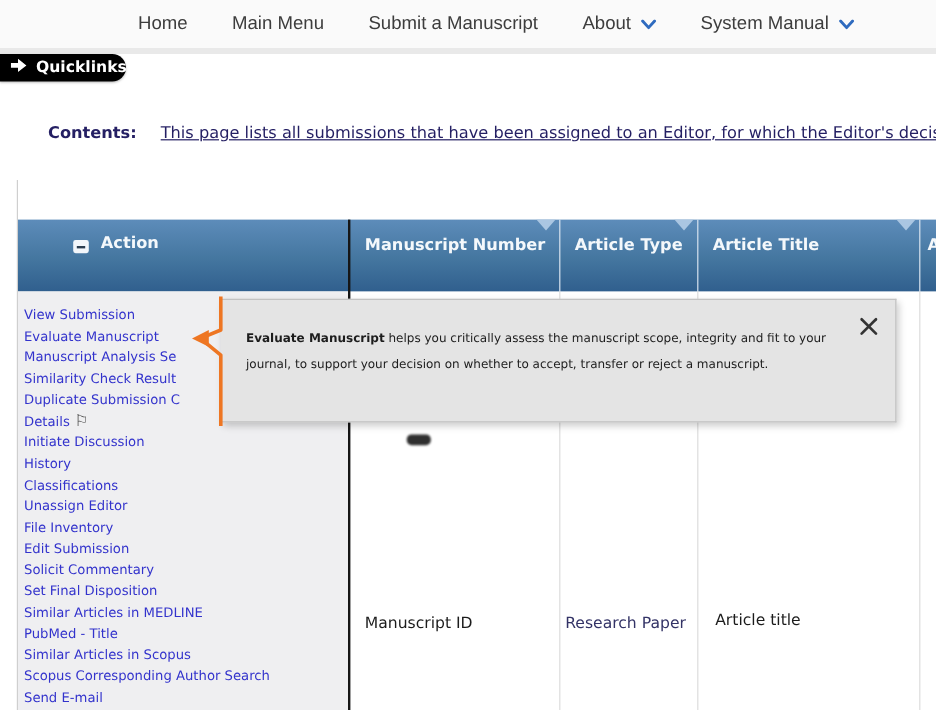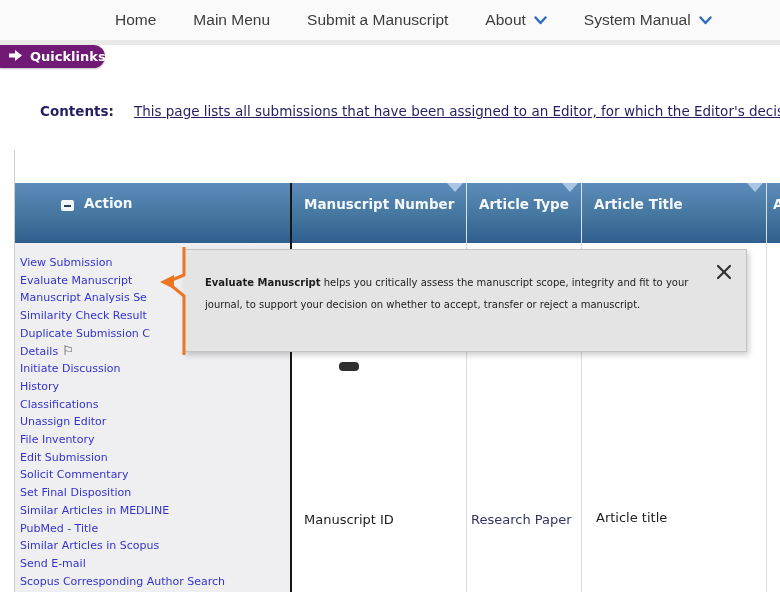--- a/index.html
+++ b/index.html
@@ -9,21 +9,21 @@
   
   .nav { position:absolute; left:0; top:0; width:780px; height:40px; background:#fafafa;
          display:flex; align-items:center; gap:37px; padding-left:115px;
          font-family:"Liberation Sans", sans-serif; font-size:15.5px; color:#3d3d3d; }
   .nav-item { display:flex; align-items:center; gap:8px; cursor:pointer; white-space:nowrap; }
   .chevron svg { display:block; }
   .nav-strip { position:absolute; left:0; top:40px; width:780px; height:5px; background:#e9e9e9; }
 
   
   .quicklinks { position:absolute; left:0; top:45px; height:23px; width:105px;
-                background:#701a75; border-radius:0 12px 12px 0;
+                background:#000000; border-radius:0 12px 12px 0;
                 display:flex; align-items:center; gap:7px; padding-left:9px;
                 color:#ffffff; font-weight:bold; font-size:13px; cursor:pointer;
                 box-shadow:0 1px 2px rgba(0,0,0,0.25); }
 
   
   .contents { position:absolute; left:40px; top:103px; width:740px; font-size:13.5px;
               color:#241f63; white-space:nowrap; overflow:hidden; }
   .contents b { margin-right:20px; }
   .contents .desc { text-decoration:underline; }
 
@@ -165,22 +165,22 @@
           <li><a>History</a></li>
           <li><a>Classifications</a></li>
           <li><a>Unassign Editor</a></li>
           <li><a>File Inventory</a></li>
           <li><a>Edit Submission</a></li>
           <li><a>Solicit Commentary</a></li>
           <li><a>Set Final Disposition</a></li>
           <li><a>Similar Articles in MEDLINE</a></li>
           <li><a>PubMed - Title</a></li>
           <li><a>Similar Articles in Scopus</a></li>
+          <li><a>Scopus Corresponding Author Search</a></li>
           <li><a>Send E-mail</a></li>
-          <li><a>Scopus Corresponding Author Search</a></li>
           <li><a>Linked Submissions</a></li>
         </ul>
       </div>
       <div class="bsep" style="left:451px;"></div>
       <div class="bsep" style="left:566px;"></div>
       <div class="bsep" style="left:751px;"></div>
       <div class="redaction"></div>
       <div class="cellval" style="left:289px;top:269px;">Manuscript ID</div>
       <div class="cellval cell-atype" style="left:456px;top:269px;">Research Paper</div>
       <div class="cellval" style="left:581px;top:267px;">Article title</div>

